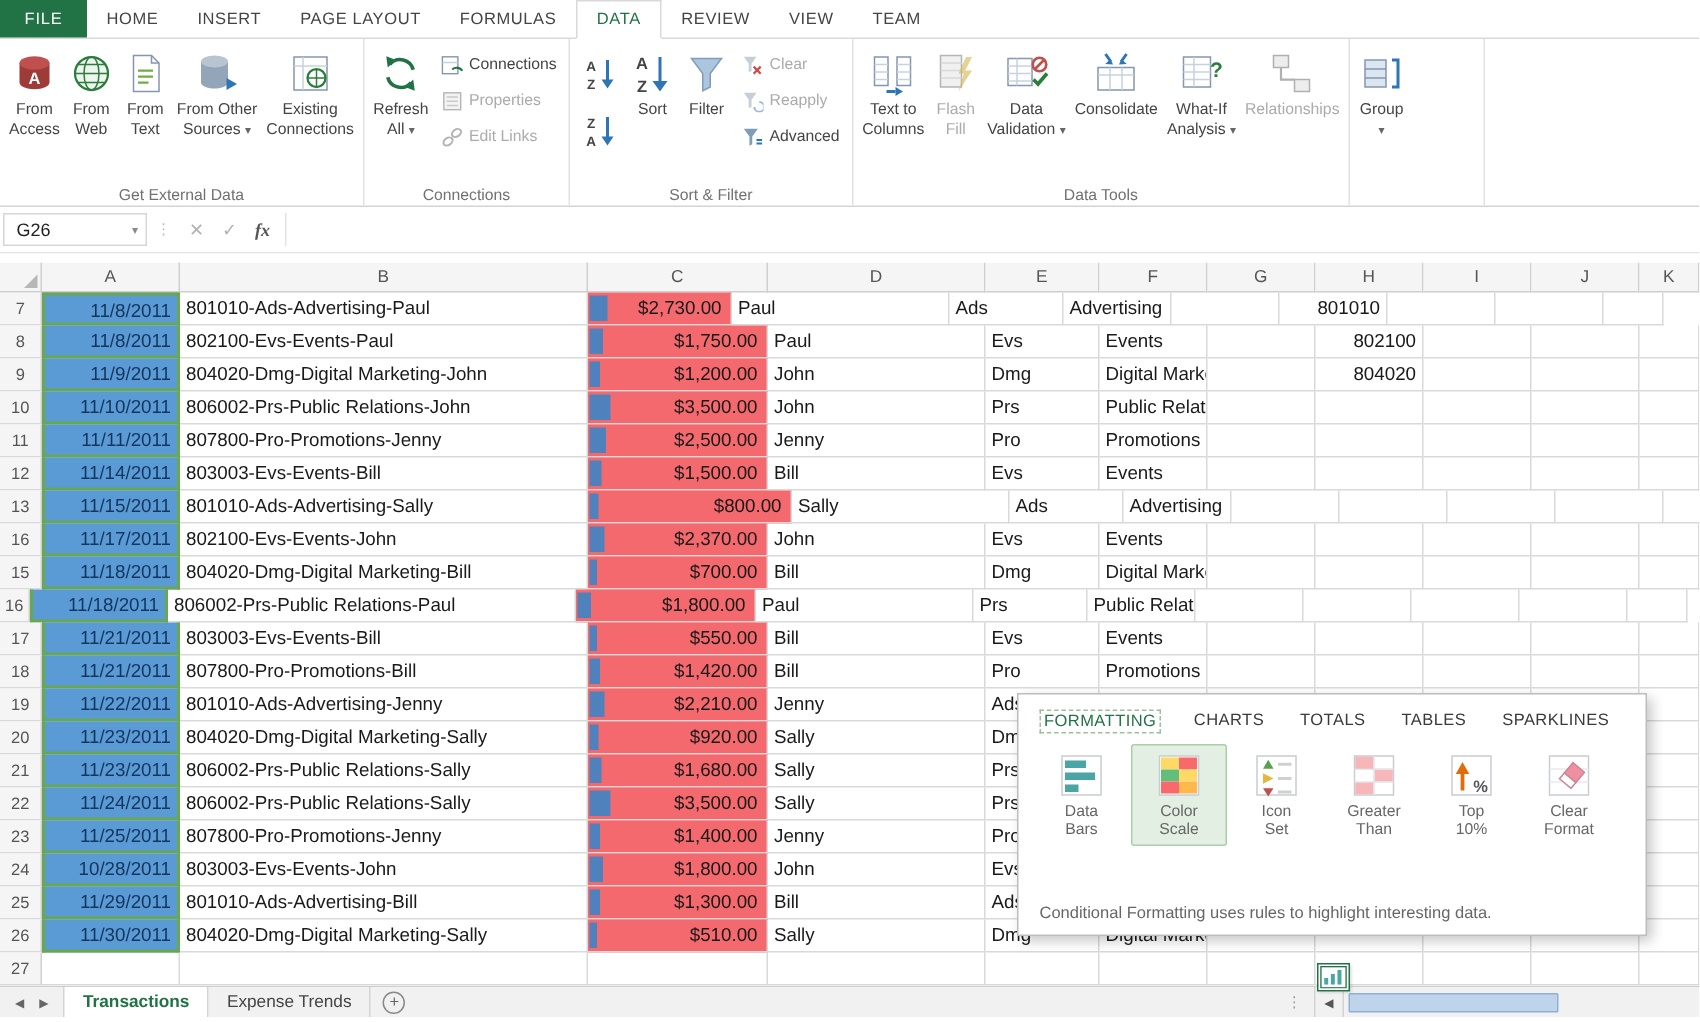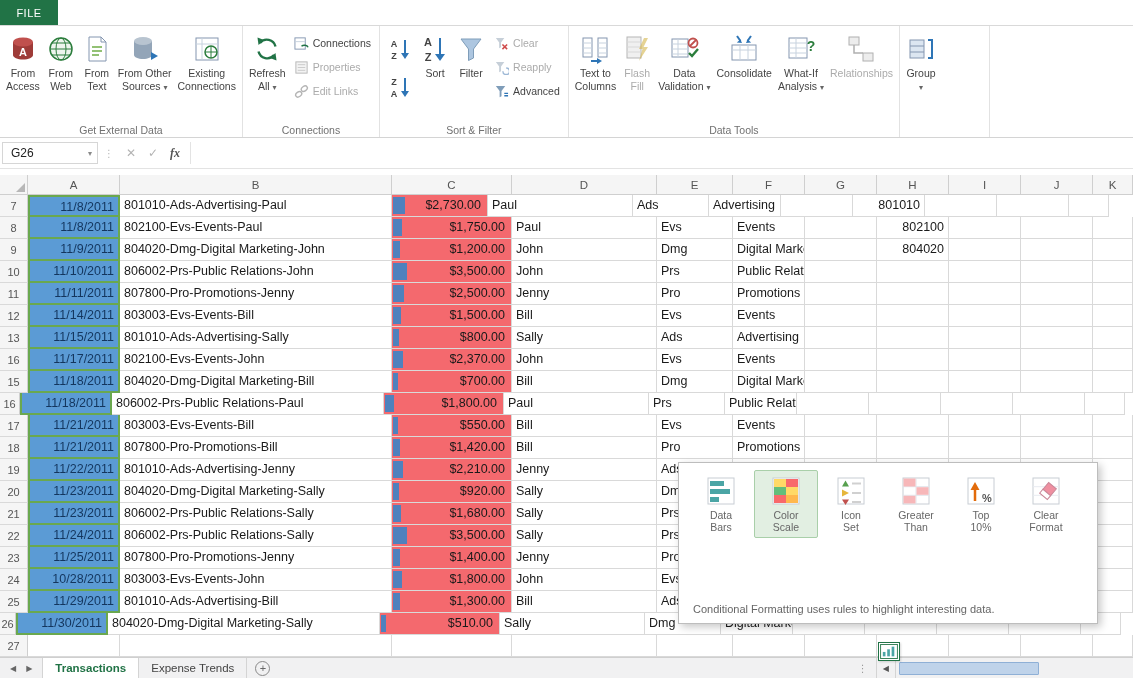--- a/index.html
+++ b/index.html
@@ -87,20 +87,30 @@
   .sb-dots { color:#9a9a9a; font-size:10px; padding:0 8px; }
   .sb-arrow { color:#555; font-size:8px; padding:0 6px; border-left:1px solid #d4d4d4; height:100%; display:flex; align-items:center; }
   .hscroll { width:238px; height:100%; background:#f1f1f2; border-left:1px solid #d4d4d4; display:flex; align-items:center; }
   .hthumb { width:140px; height:13px; margin-left:3px; background:#bfd3ea; border:1px solid #8fb0d6; border-radius:1px; }
 </style>
 </head>
 <body>
 
 <div class="tabbar">
   <div class="file-tab">FILE</div>
+  <div style="display:flex;">
+      <div class="tab">HOME</div>
+      <div class="tab">INSERT</div>
+      <div class="tab">PAGE LAYOUT</div>
+      <div class="tab">FORMULAS</div>
+      <div class="tab active">DATA</div>
+      <div class="tab">REVIEW</div>
+      <div class="tab">VIEW</div>
+      <div class="tab">TEAM</div>
+    </div>
 </div>
 
 <div class="ribbon">
 
   <div class="rgroup">
     <div class="bigbtn">
       <span class="bicon">
           <svg viewBox="0 0 30 30">
             <path d="M5 8v13c0 2.5 4.5 4.5 10 4.5s10-2 10-4.5V8" fill="#9e3b38"></path>
             <ellipse cx="15" cy="8" rx="10" ry="4.5" fill="#c0504d"></ellipse>
@@ -463,21 +473,21 @@
         <div class="cell" style="width: 72px;"></div>
         <div class="cell" style="width: 72px;"></div>
         <div class="cell" style="width: 72px;"></div>
         <div class="cell" style="width: 72px;"></div>
         <div class="cell" style="width: 40px;"></div>
       </div>
       <div class="grow">
         <div class="rh" style="width: 28px;">13</div>
         <div class="cell datecell" style="width: 92px;">11/15/2011</div>
         <div class="cell" style="width: 272px;">801010-Ads-Advertising-Sally</div>
-        <div class="cell amtcell" style="width: 120px;"><span class="databar" style="width: 6px;"></span><span class="amt">$800.00</span></div>
+        <div class="cell amtcell" style="width: 136px;"><span class="databar" style="width: 6px;"></span><span class="amt">$800.00</span></div>
         <div class="cell" style="width: 145px;">Sally</div>
         <div class="cell" style="width: 76px;">Ads</div>
         <div class="cell" style="width: 72px;">Advertising</div>
         <div class="cell" style="width: 72px;"></div>
         <div class="cell" style="width: 72px;"></div>
         <div class="cell" style="width: 72px;"></div>
         <div class="cell" style="width: 72px;"></div>
         <div class="cell" style="width: 40px;"></div>
       </div>
       <div class="grow">
@@ -642,21 +652,21 @@
         <div class="cell" style="width: 145px;">Bill</div>
         <div class="cell" style="width: 76px;">Ads</div>
         <div class="cell" style="width: 72px;">Advertising</div>
         <div class="cell" style="width: 72px;"></div>
         <div class="cell" style="width: 72px;"></div>
         <div class="cell" style="width: 72px;"></div>
         <div class="cell" style="width: 72px;"></div>
         <div class="cell" style="width: 40px;"></div>
       </div>
       <div class="grow">
-        <div class="rh" style="width: 16px;">26</div>
+        <div class="rh" style="width: 28px;">26</div>
         <div class="cell datecell" style="width: 92px;">11/30/2011</div>
         <div class="cell" style="width: 272px;">804020-Dmg-Digital Marketing-Sally</div>
         <div class="cell amtcell" style="width: 120px;"><span class="databar" style="width: 5px;"></span><span class="amt">$510.00</span></div>
         <div class="cell" style="width: 145px;">Sally</div>
         <div class="cell" style="width: 76px;">Dmg</div>
         <div class="cell" style="width: 72px;">Digital Marketing</div>
         <div class="cell" style="width: 72px;"></div>
         <div class="cell" style="width: 72px;"></div>
         <div class="cell" style="width: 72px;"></div>
         <div class="cell" style="width: 72px;"></div>
@@ -674,20 +684,27 @@
         <div class="cell" style="width: 72px;"></div>
         <div class="cell" style="width: 72px;"></div>
         <div class="cell" style="width: 72px;"></div>
         <div class="cell" style="width: 40px;"></div>
       </div>
     </div>
 
 </div>
 
 <div class="qa-popup">
+  <div class="qa-tabs">
+      <span class="qa-tab active">FORMATTING</span>
+      <span class="qa-tab">CHARTS</span>
+      <span class="qa-tab">TOTALS</span>
+      <span class="qa-tab">TABLES</span>
+      <span class="qa-tab">SPARKLINES</span>
+    </div>
   <div class="qa-tiles">
     <div class="qa-tile">
       <span class="qa-ticon">
           <svg viewBox="0 0 32 32">
             <rect x="3" y="3" width="26" height="26" fill="#fff" stroke="#c8cdd4"></rect>
             <rect x="5" y="6" width="14" height="5" fill="#4ba5a5"></rect>
             <rect x="5" y="14" width="20" height="5" fill="#4ba5a5"></rect>
             <rect x="5" y="22" width="9" height="5" fill="#4ba5a5"></rect>
           </svg>
         </span>

